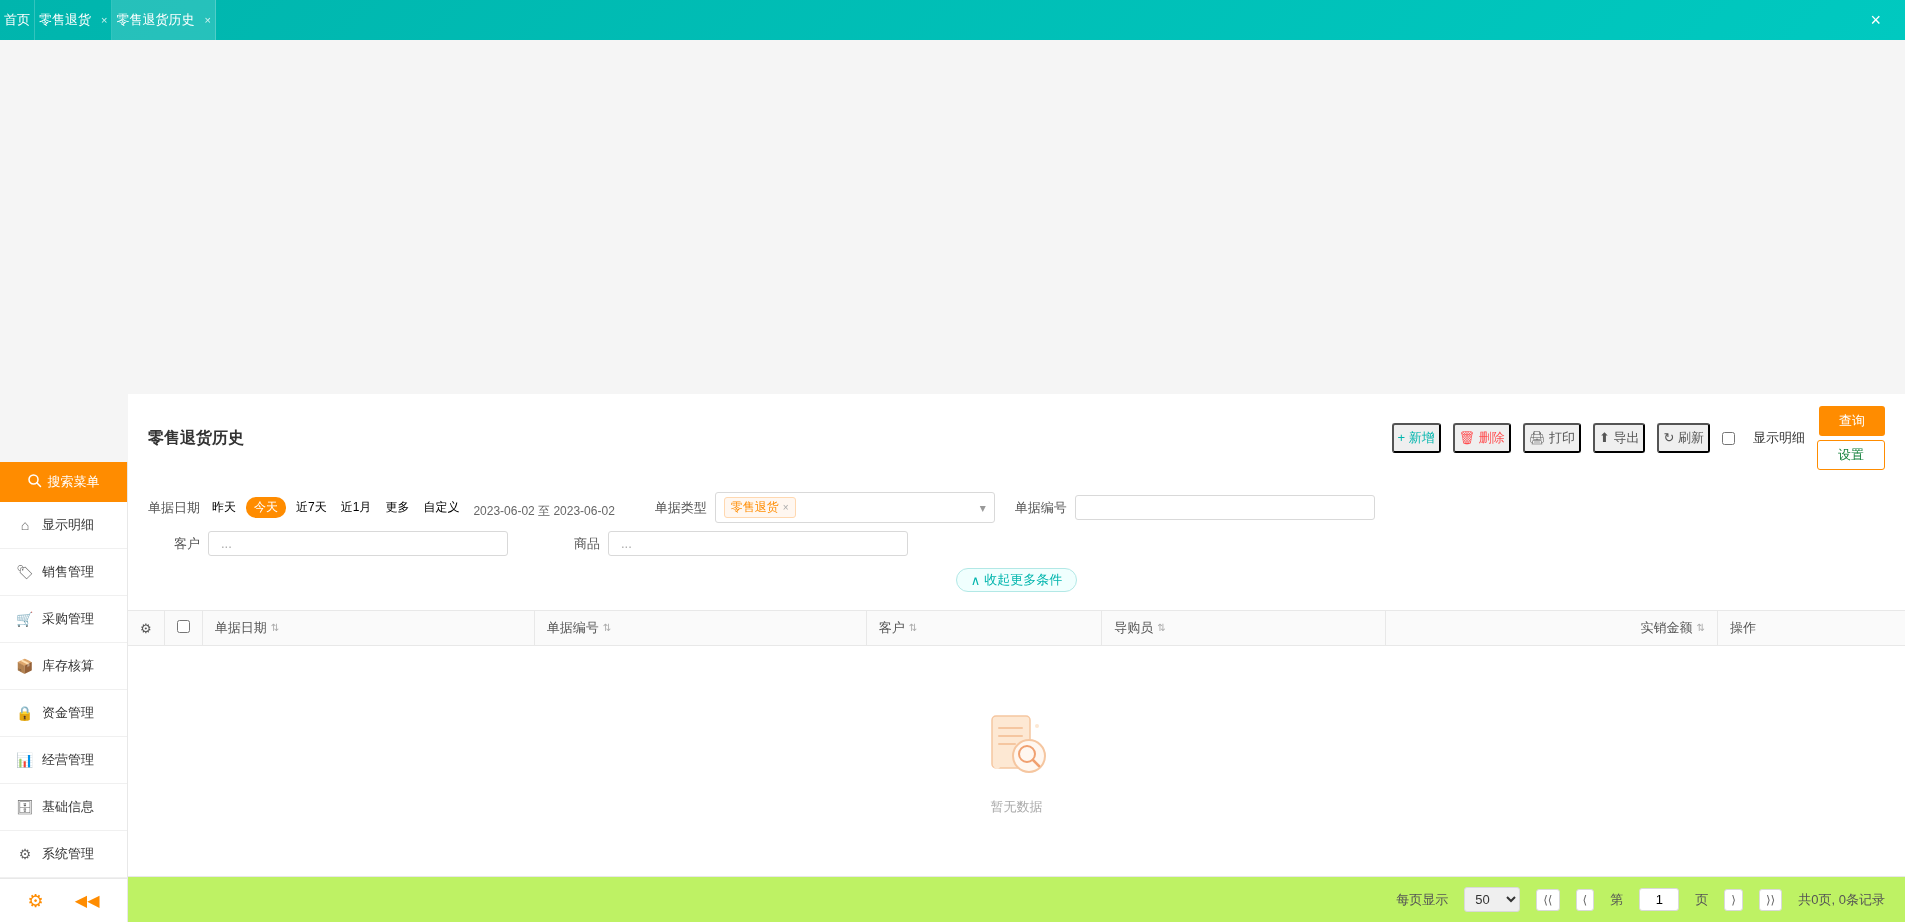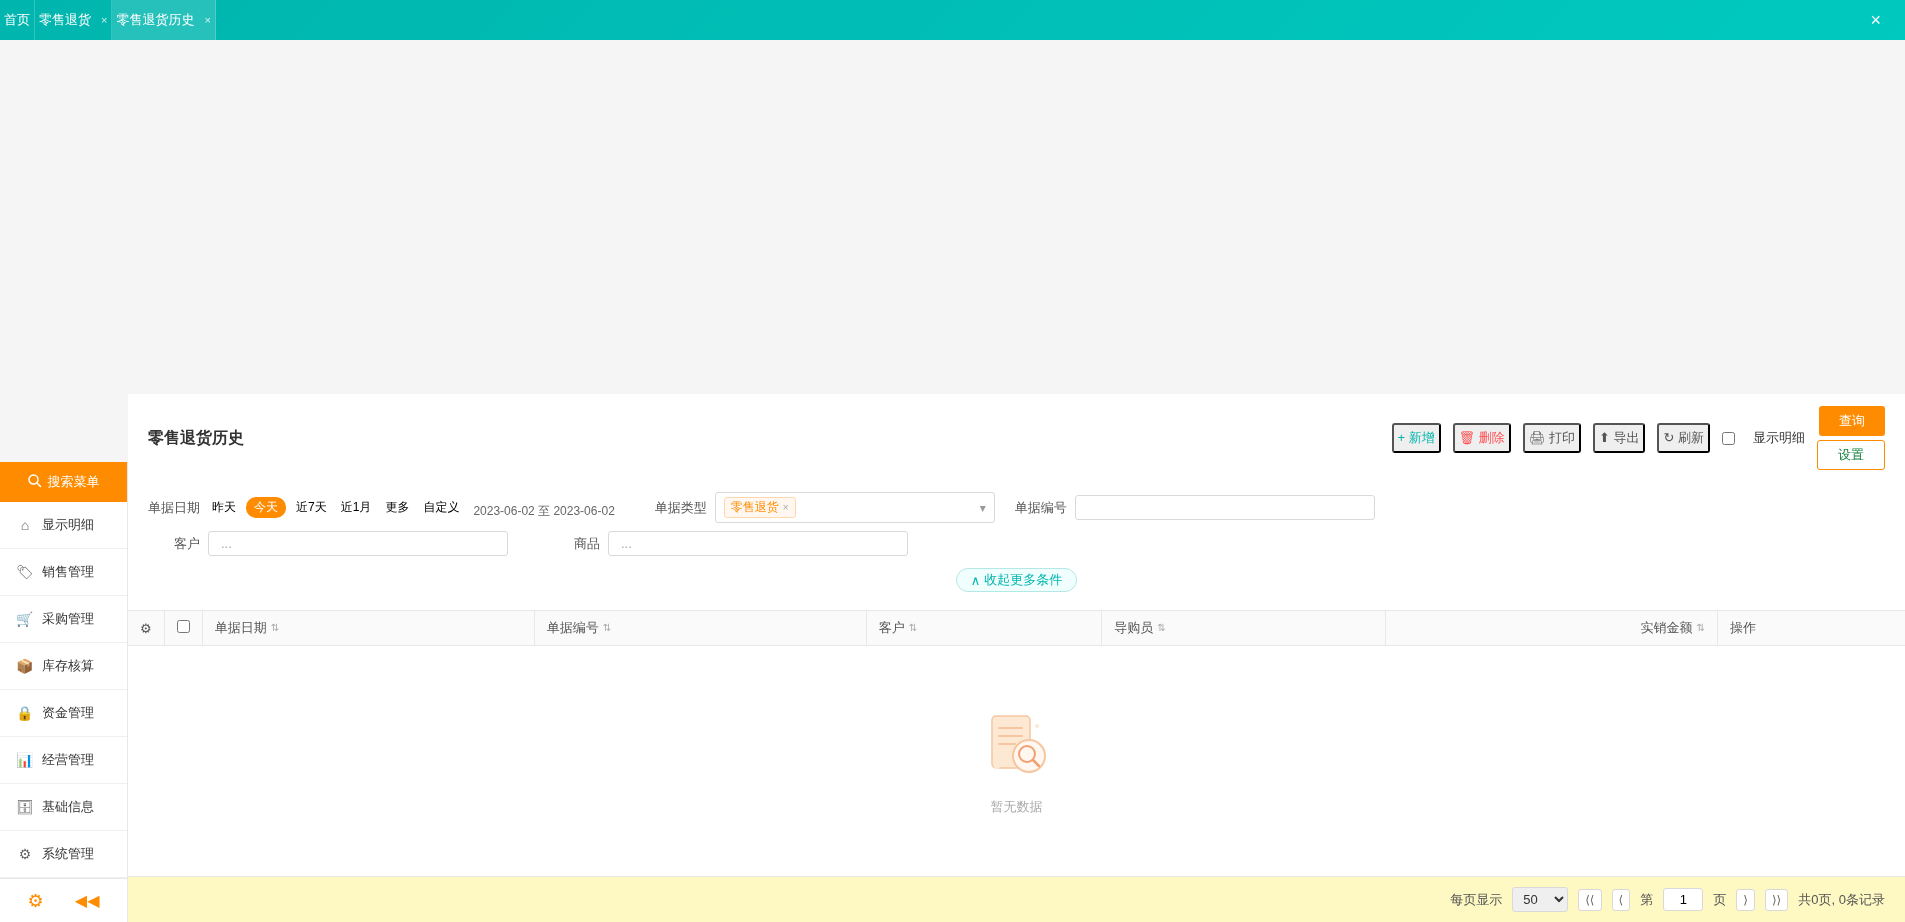--- a/index.html
+++ b/index.html
@@ -360,27 +360,27 @@
       height: 80px;
       margin-bottom: 12px;
     }
     .empty-text {
       font-size: 13px;
       color: #aaa;
     }
 
     
     .pagination-bar {
-      background: #fef9c3;
+      background: #bef264;
       border-top: 1px solid #e8e8e8;
       padding: 10px 20px;
       display: flex;
       align-items: center;
       justify-content: flex-end;
-      gap: 10px;
+      gap: 16px;
       font-size: 13px;
       color: #555;
       flex-shrink: 0;
     }
     .page-size-select {
       border: 1px solid #d9d9d9;
       border-radius: 3px;
       padding: 3px 6px;
       font-size: 13px;
       color: #333;

